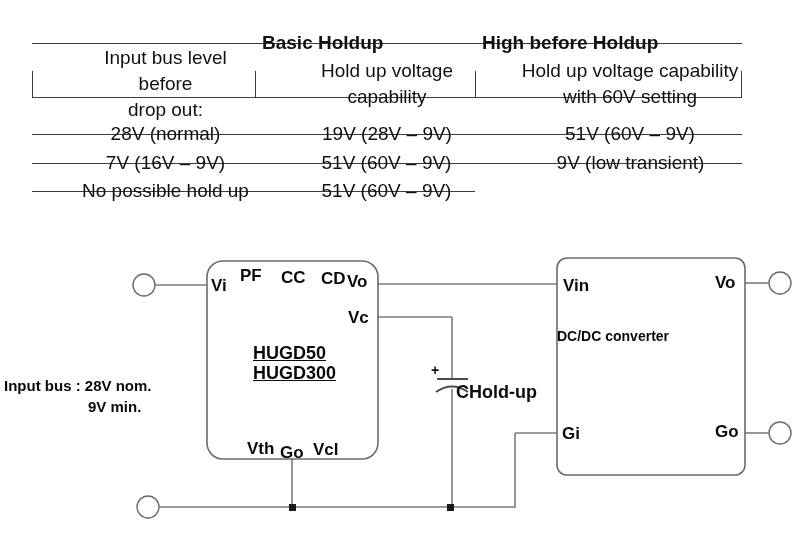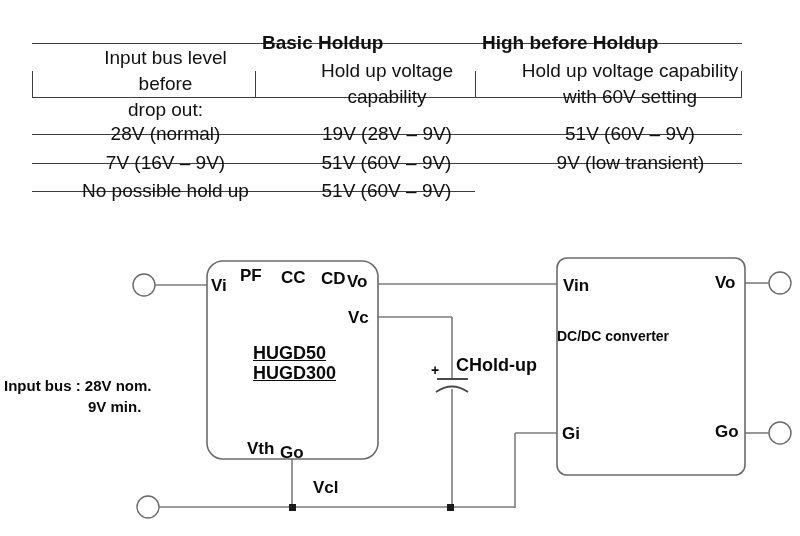--- a/index.html
+++ b/index.html
@@ -30,21 +30,21 @@
   .col-l{border-left:1.5px solid #3d3d3d;padding-left:43px;}
   .col-r{border-right:1.5px solid #3d3d3d;}
   
   .diagram-svg{position:absolute;left:0;top:0;width:800px;height:536px;}
   .dlabel{
     position:absolute;font-weight:bold;line-height:1;
     font-size:17px;white-space:nowrap;color:#0a0a0a;
   }
   .module-name{font-size:18px;text-decoration:underline;}
   .dcdc-name{font-size:14px;width:152px;}
-  .cap-name{font-size:18px;}
+  .cap-name{font-size:18px;margin-top:27px;}
   .note{font-size:15px;}
   .plus{font-size:14px;font-weight:bold;}
 </style>
 </head>
 <body>
 
 <div class="holdup-table">
 
   <div class="cell blank"></div>
   <div class="cell hdr col-l">Basic Holdup</div>
@@ -102,21 +102,21 @@
 <span class="dlabel" style="left:211px;top:277px;">Vi</span>
 <span class="dlabel" style="left:240px;top:267px;">PF</span>
 <span class="dlabel" style="left:281px;top:269px;">CC</span>
 <span class="dlabel" style="left:321px;top:270px;">CD</span>
 <span class="dlabel" style="left:347px;top:273px;">Vo</span>
 <span class="dlabel" style="left:348px;top:309px;">Vc</span>
 <span class="dlabel module-name" style="left:253px;top:344px;">HUGD50</span>
 <span class="dlabel module-name" style="left:253px;top:364px;">HUGD300</span>
 <span class="dlabel" style="left:247px;top:440px;">Vth</span>
 <span class="dlabel" style="left:280px;top:444px;">Go</span>
-<span class="dlabel" style="left:313px;top:441px;margin-top:38px;">Vcl</span>
+<span class="dlabel" style="left:313px;top:441px;">Vcl</span>
 
 <span class="dlabel" style="left:563px;top:277px;">Vin</span>
 <span class="dlabel" style="left:715px;top:274px;">Vo</span>
 <span class="dlabel dcdc-name" style="left:557px;top:329px;">DC/DC converter</span>
 <span class="dlabel" style="left:562px;top:425px;">Gi</span>
 <span class="dlabel" style="left:715px;top:423px;">Go</span>
 
 <span class="dlabel plus" style="left:431px;top:363px;">+</span>
 <span class="dlabel cap-name" style="left:456px;top:356px;">CHold-up</span>
 

